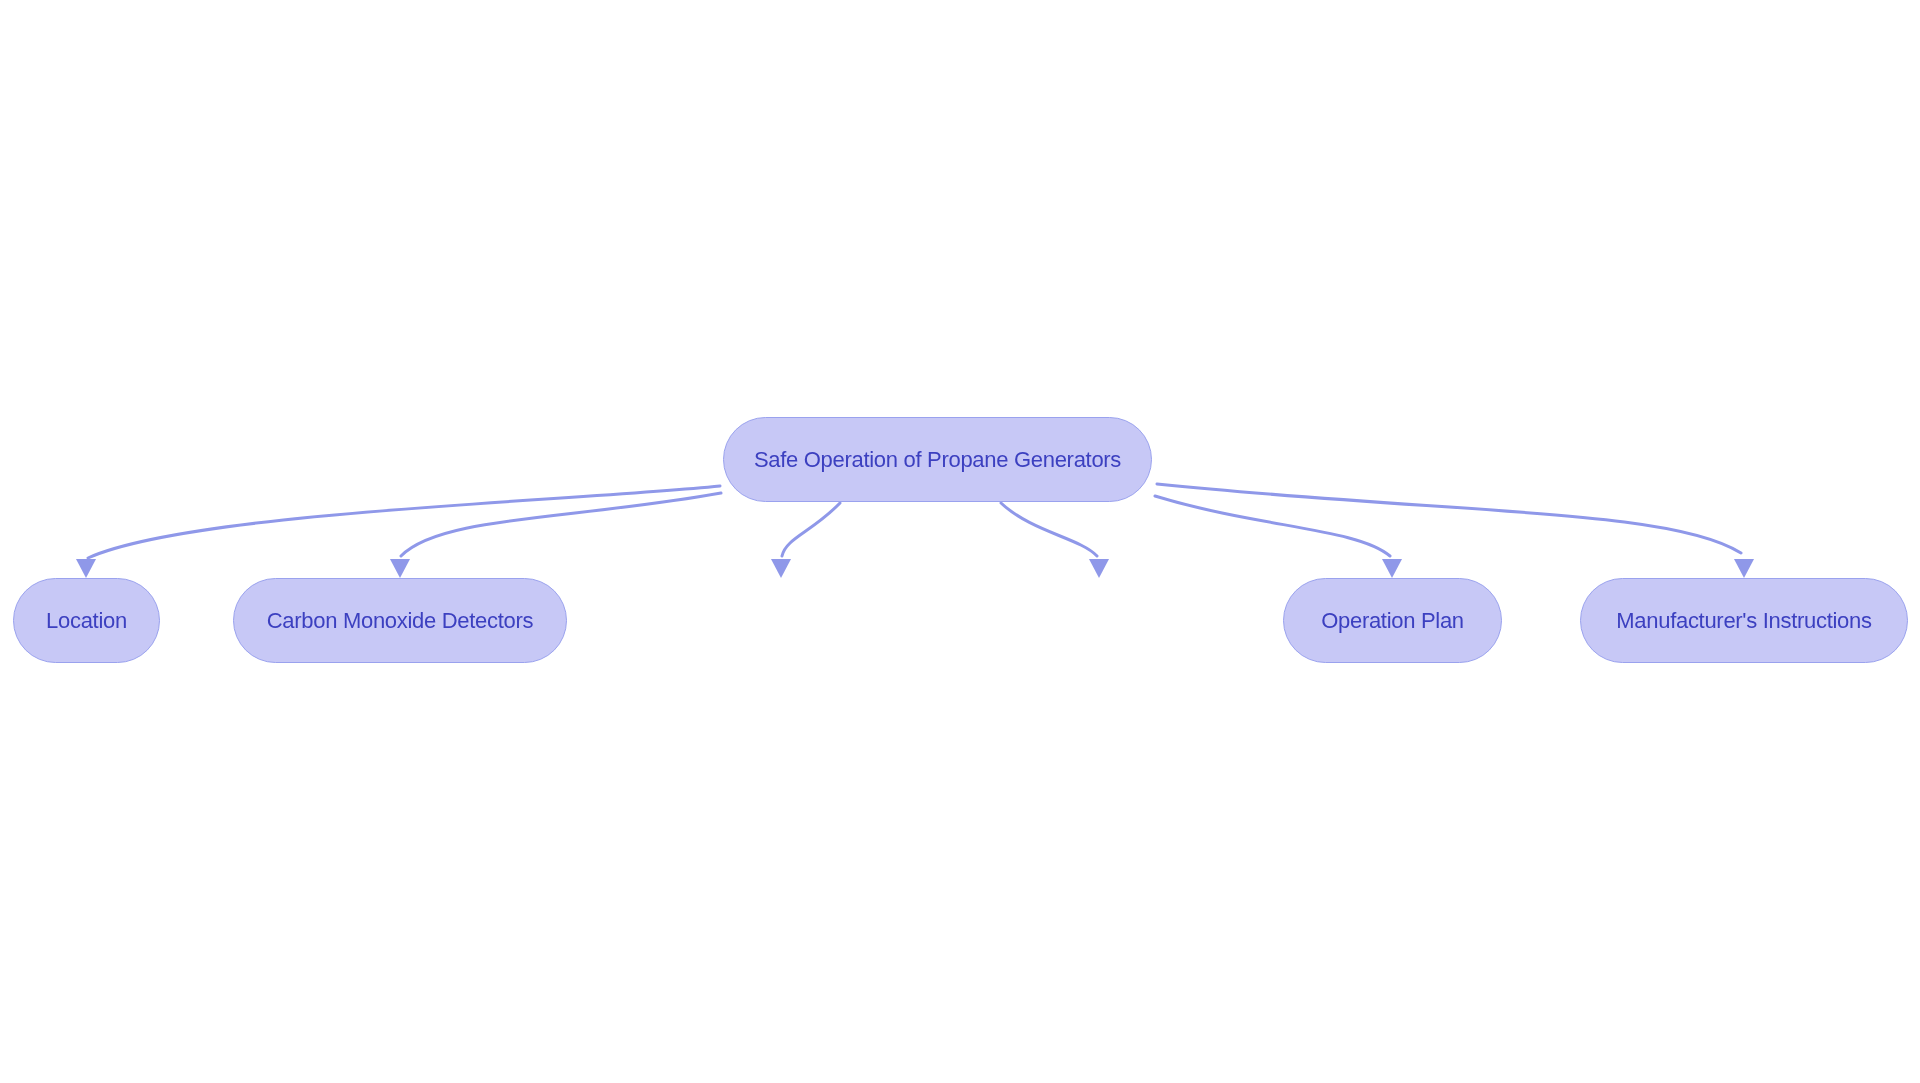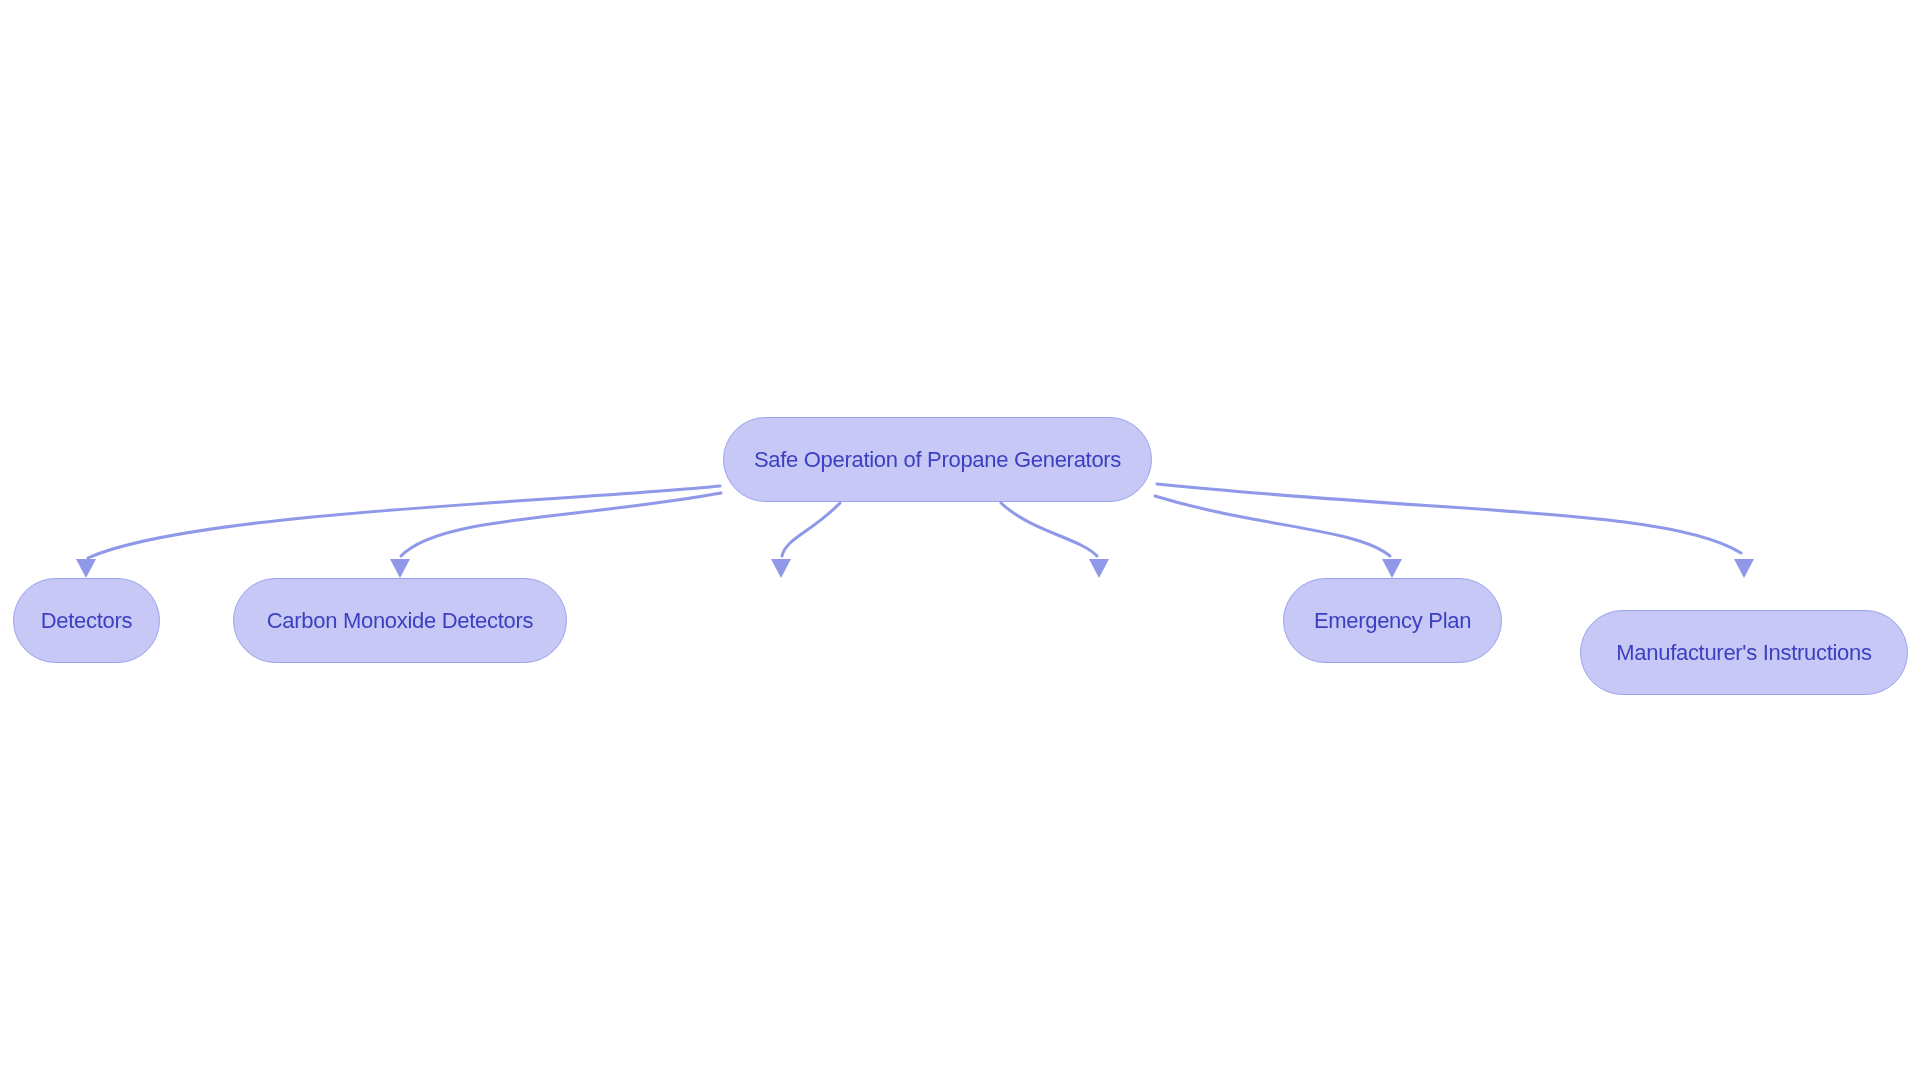--- a/index.html
+++ b/index.html
@@ -53,21 +53,21 @@
     white-space: nowrap;
     text-align: center;
   }
   
   .node-root { left: 723px; top: 417px; width: 429px; }
   .node-location { left: 13px; top: 578px; width: 147px; }
   .node-co-detectors { left: 233px; top: 578px; width: 334px; }
   .node-regular-maintenance { left: 645px; top: 578px; width: 272px; }
   .node-avoid-indoor-use { left: 993px; top: 578px; width: 219px; }
   .node-emergency-plan { left: 1283px; top: 578px; width: 219px; }
-  .node-manufacturers-instructions { left: 1580px; top: 610px; width: 328px; }
+  .node-manufacturers-instructions { left: 1580px; top: 578px; width: 328px; }
 </style>
 </head>
 <body>
 
 <div class="canvas">
 
   <svg class="edge-layer" viewBox="0 0 1920 1083" aria-hidden="true">
 
     <path class="edge-path" d="M 720 486 C 560 502, 190 512, 88 558"></path>
     <path class="arrowhead" d="M 76 559 L 96 559 L 86 578 Z"></path>
@@ -86,30 +86,30 @@
 
     <path class="edge-path" d="M 1157 484 C 1450 514, 1670 508, 1741 553"></path>
     <path class="arrowhead" d="M 1734 559 L 1754 559 L 1744 578 Z"></path>
   </svg>
 
   <div class="node node-root">
     <span class="node-label">Safe Operation of Propane Generators</span>
   </div>
 
   <div class="node node-location">
-    <span class="node-label">Detectors</span>
+    <span class="node-label">Location</span>
   </div>
 
   <div class="node node-co-detectors">
     <span class="node-label">Carbon Monoxide Detectors</span>
   </div>
 
 
 
   <div class="node node-emergency-plan">
-    <span class="node-label">Emergency Plan</span>
+    <span class="node-label">Operation Plan</span>
   </div>
 
   <div class="node node-manufacturers-instructions">
     <span class="node-label">Manufacturer's Instructions</span>
   </div>
 
 </div>
 
 </body></html>

